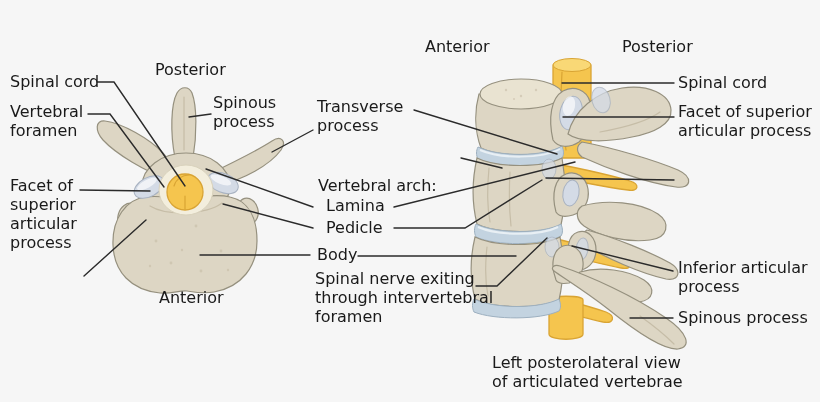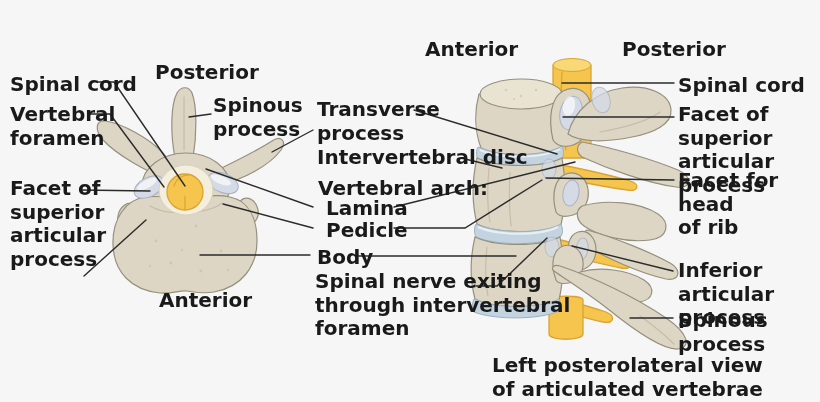--- a/index.html
+++ b/index.html
@@ -2,23 +2,22 @@
 <html style="--background: #f6f6f6; --bone: #ddd6c4; --bone-outline: #95907e; --bone-top: #e9e3d1; --bone-shade: #c6bda7; --cord-yellow: #f5c54e; --cord-outline: #d9a433; --facet-blue: #d4dbe6; --facet-outline: #a8b2c1; --disc-blue: #c3d3e0; --disc-outline: #9db0c0; --ring-cream: #f3eedd; --leader-line: #2b2b2b; --text: #1a1a1a;"><head>
 <meta charset="utf-8">
 <style>
   html,body{margin:0;padding:0;}
   .canvas{
     position:relative;width:820px;height:402px;overflow:hidden;
     background:var(--background,#f6f6f6);
     font-family:"DejaVu Sans","Liberation Sans",sans-serif;
   }
   .lbl{
-    position:absolute;font-size:20px;line-height:1.18;color:var(--text,#1a1a1a);
+    position:absolute;font-size:16px;line-height:1.18;color:var(--text,#1a1a1a);
     white-space:pre-line;
-    font-weight:bold;
   }
   svg{position:absolute;left:0;top:0;}
   .bone{fill:var(--bone);stroke:var(--bone-outline);stroke-width:1.2;}
   .bone-top{fill:var(--bone-top);stroke:var(--bone-outline);stroke-width:1.1;}
   .facet{fill:var(--facet-blue);stroke:var(--facet-outline);stroke-width:1;}
   .disc{fill:var(--disc-blue);stroke:var(--disc-outline);stroke-width:1;}
   .ring{fill:var(--ring-cream);stroke:#d9d2bc;stroke-width:1;}
   .cord{fill:var(--cord-yellow);stroke:var(--cord-outline);stroke-width:1.3;}
   .shade{stroke:var(--bone-shade);fill:none;stroke-width:1.2;stroke-linecap:round;}
   .cordline{stroke:var(--cord-outline);fill:none;stroke-width:1.2;stroke-linecap:round;}
@@ -150,34 +149,31 @@
   <div class="lbl" style="left:213px;top:94px">Spinous
 process</div>
   <div class="lbl" style="left:10px;top:177px">Facet of
 superior
 articular
 process</div>
   <div class="lbl" style="left:159px;top:289px">Anterior</div>
 
   <div class="lbl" style="left:317px;top:98px">Transverse
 process</div>
-  <div class="lbl" style="left:317px;top:146px">Intervertebral disc</div>
   <div class="lbl" style="left:318px;top:177px">Vertebral arch:</div>
   <div class="lbl" style="left:326px;top:197px">Lamina</div>
   <div class="lbl" style="left:326px;top:219px">Pedicle</div>
   <div class="lbl" style="left:317px;top:246px">Body</div>
   <div class="lbl" style="left:315px;top:270px">Spinal nerve exiting
 through intervertebral
 foramen</div>
 
   <div class="lbl" style="left:425px;top:38px">Anterior</div>
   <div class="lbl" style="left:622px;top:38px">Posterior</div>
   <div class="lbl" style="left:678px;top:74px">Spinal cord</div>
   <div class="lbl" style="left:678px;top:103px">Facet of superior
 articular process</div>
-  <div class="lbl" style="left:678px;top:169px">Facet for head
-of rib</div>
   <div class="lbl" style="left:678px;top:259px">Inferior articular
 process</div>
   <div class="lbl" style="left:678px;top:309px">Spinous process</div>
   <div class="lbl" style="left:492px;top:354px">Left posterolateral view
 of articulated vertebrae</div>
 </div>
 
 </body></html>

